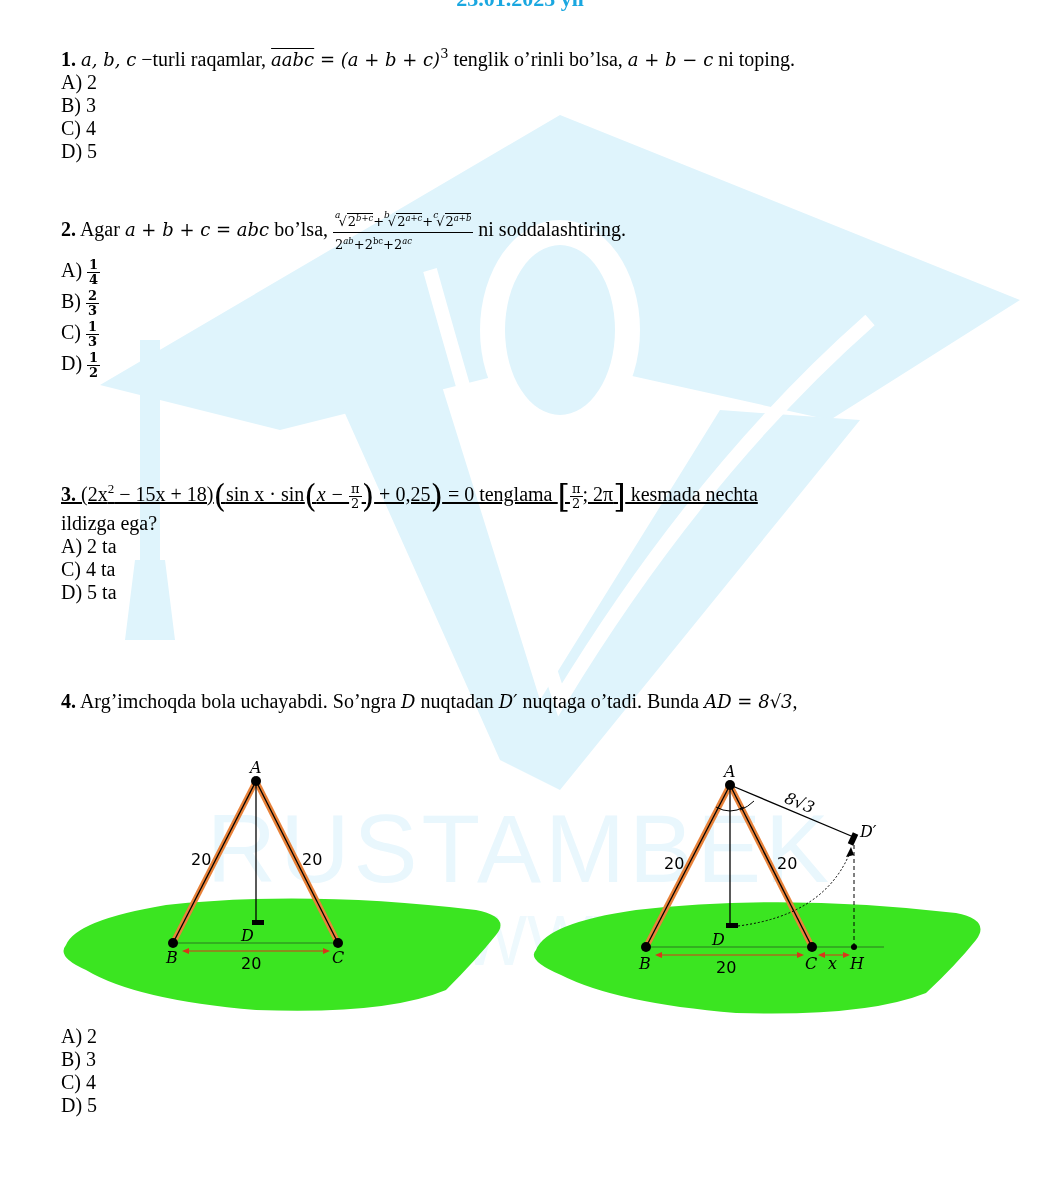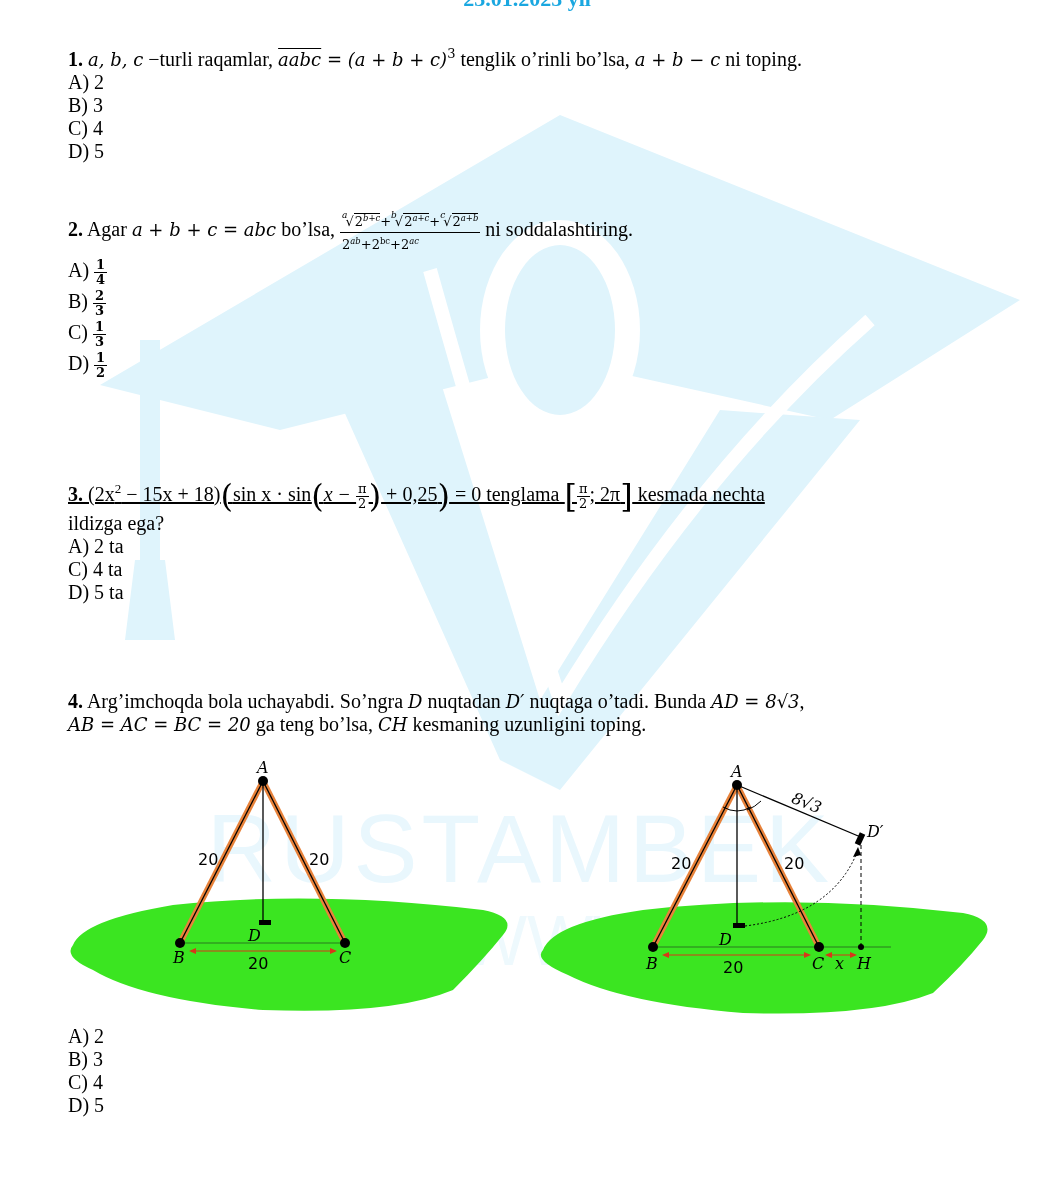--- a/index.html
+++ b/index.html
@@ -1,19 +1,19 @@
 <!DOCTYPE html>
 <html><head>
   <meta charset="utf-8">
   <style>
     html, body { margin: 0; padding: 0; background: #ffffff; }
     body { width: 1038px; height: 1184px; position: relative; overflow: hidden;
            font-family: "Liberation Serif", "DejaVu Serif", serif; color: #000; }
     .watermark { position: absolute; left: 0; top: 0; width: 1038px; height: 1184px; pointer-events: none; z-index: 0; }
-    .page { position: absolute; left: 8px; top: 0; width: 945px; height: 1184px; z-index: 1; }
+    .page { position: absolute; left: 1px; top: 0; width: 945px; height: 1184px; z-index: 1; }
     .header-date { position: absolute; left: 0; width: 1038px; top: -14px; text-align: center;
                    font-size: 22px; font-weight: bold; color: #1aa7e0; }
     .q { position: absolute; left: 60px; font-size: 20px; line-height: 23px; }
     .q .num { font-weight: bold; }
     .m { font-family: "DejaVu Serif", serif; font-style: italic; font-size: 18px; }
     .mr { font-family: "DejaVu Serif", serif; font-size: 18px; }
     .opt { display: block; height: 23px; line-height: 23px; font-size: 20px; }
     .ovl { text-decoration: overline; }
     .frac { display: inline-block; vertical-align: middle; font-family: "DejaVu Serif", serif; }
     .frac .n { display: block; border-bottom: 1.5px solid #000; padding: 0 2px; }
@@ -85,26 +85,23 @@
     <div style="height:38px; line-height:38px;text-decoration:underline;">
       <span class="num">3.</span>
       <span>(2x</span><span class="sup">2</span><span> − 15x + 18)</span><span class="paren">(</span><span>sin x · sin</span><span class="paren">(</span><span style="font-style:italic">x − </span><span class="frac small-frac"><span class="n" style="font-weight:normal">π</span><span class="d" style="font-weight:normal">2</span></span><span class="paren">)</span><span> + 0,25</span><span class="paren">)</span><span> = 0 tenglama </span><span class="paren">[</span><span class="frac small-frac"><span class="n" style="font-weight:normal">π</span><span class="d" style="font-weight:normal">2</span></span><span>; 2π</span><span class="paren">]</span><span> kesmada nechta</span>
     </div>
     <div style="margin-top:4px;">ildizga ega?</div>
     <span class="opt">A) 2 ta</span>
     <span class="opt">C) 4 ta</span>
     <span class="opt">D) 5 ta</span>
   </div>
 
-  <div class="q" style="top:690px;">
+  <div class="q" style="top:690px;text-align:center;">
     <div>
       <span class="num">4.</span><span> Arg’imchoqda bola uchayabdi. So’ngra </span><span class="m">D</span><span> nuqtadan </span><span class="m">D′</span><span> nuqtaga o’tadi. Bunda </span><span class="m">AD = 8√3</span><span>,</span>
-    </div>
-    <div>
-      <span class="m">AB = AC = BC = 20</span><span> ga teng bo’lsa, </span><span class="m">CH</span><span> kesmaning uzunligini toping.</span>
     </div>
   </div>
 
   <svg class="figure" style="left:55px; top:745px;" width="460" height="270" viewBox="0 0 460 270">
     <path d="M 10 200 Q 20 175 110 160 Q 250 145 420 165 Q 455 172 440 190 Q 420 215 390 245 Q 330 270 200 265 Q 80 255 30 225 Q 0 212 10 200 Z" fill="#3be521"></path>
     <line x1="117" y1="198" x2="282" y2="198" stroke="#2a7a20" stroke-width="1.2"></line>
     <line x1="200" y1="36" x2="117" y2="198" stroke="#e8823a" stroke-width="6"></line>
     <line x1="200" y1="36" x2="117" y2="198" stroke="#000" stroke-width="1.3"></line>
     <line x1="200" y1="36" x2="282" y2="198" stroke="#e8823a" stroke-width="6"></line>
     <line x1="200" y1="36" x2="282" y2="198" stroke="#000" stroke-width="1.3"></line>

